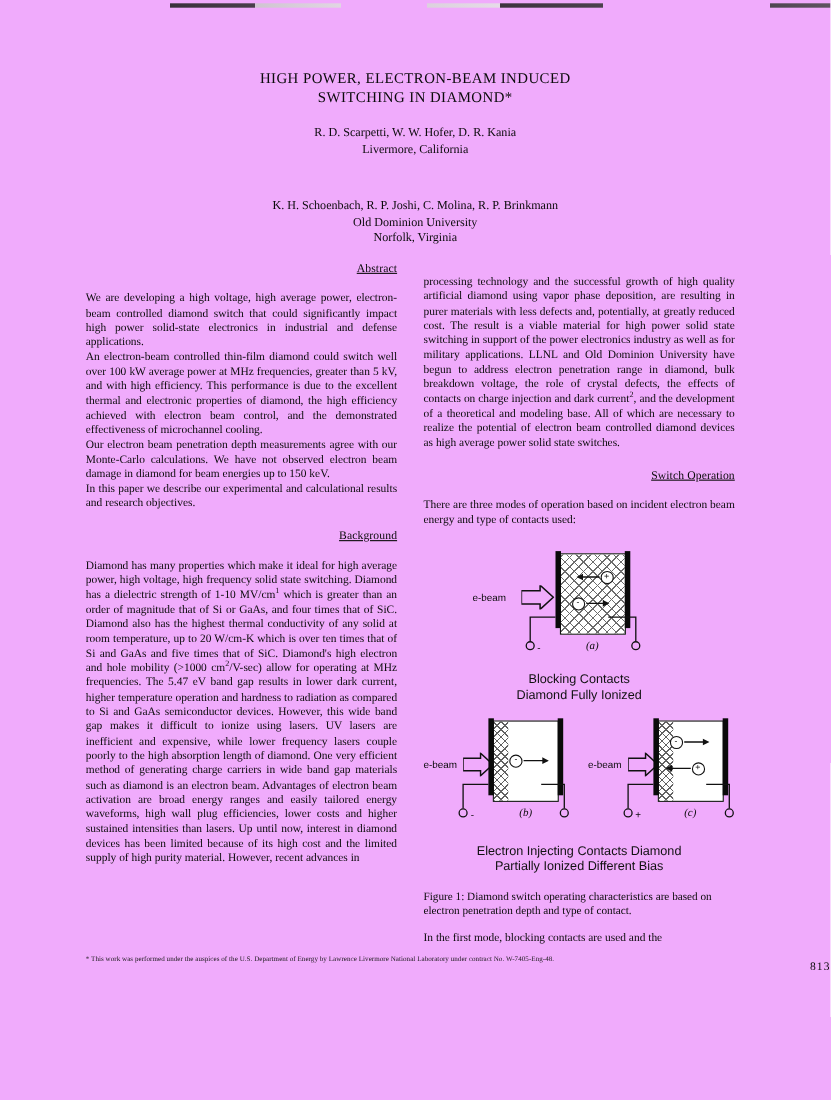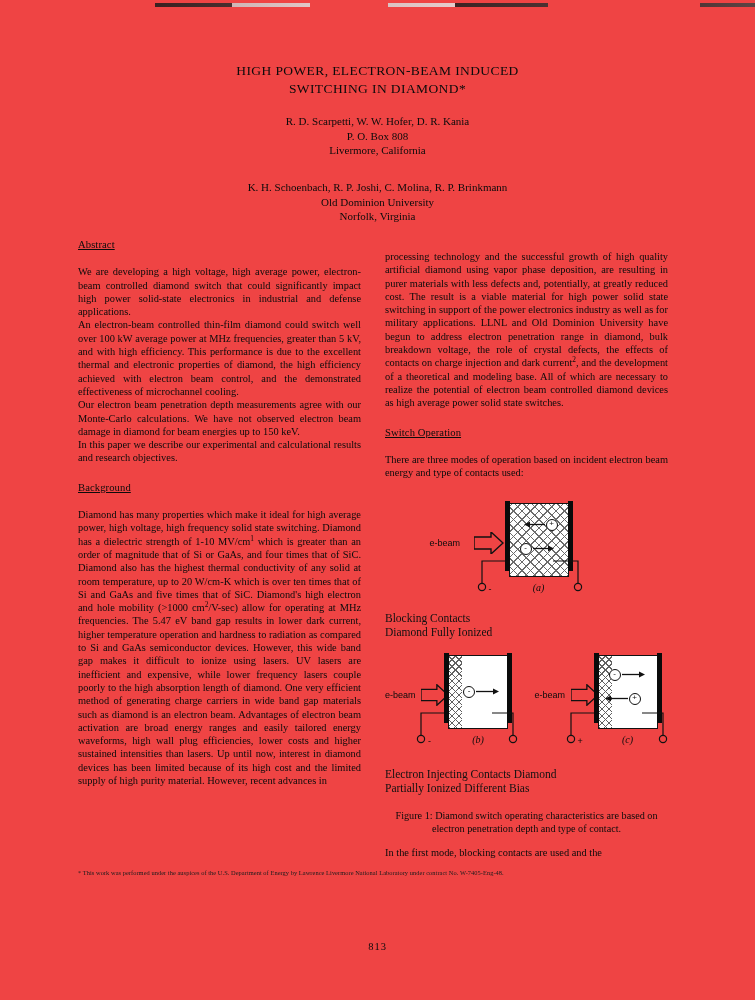--- a/index.html
+++ b/index.html
@@ -11,21 +11,21 @@
     width: 755px;
     height: 1000px;
     position: relative;
     font-family: "Liberation Serif", "DejaVu Serif", serif;
     color: #0b0b0b;
     overflow: hidden;
   }
   .page {
     position: absolute;
     inset: 0;
-    background: #ef4444;
+    background: #f0abfc;
   }
   
   .scan-edge {
     position: absolute;
     top: 3px; left: 0; right: 0;
     height: 4px;
     background:
       linear-gradient(90deg,
         rgba(255,255,255,0) 0px, rgba(255,255,255,0) 155px,
         #1a1a1a 155px, #2b2b2b 232px,
@@ -75,21 +75,21 @@
     text-align: justify;
     text-justify: inter-word;
   }
   .col.left  { left: 78px; }
   .col.right { left: 385px; margin-top: 12px; }
   .sec-head {
     text-decoration: underline;
     font-size: 10.6px;
     margin: 0 0 14px 0;
     display: block;
-    text-align: left;
+    text-align: right;
     letter-spacing: .1px;
   }
   .sec-head.spaced { margin-top: 16px; }
   p.para {
     margin: 0 0 0 0;
     text-align: justify;
   }
   p.gap { margin-top: 11px; }
   sup { font-size: 7.4px; vertical-align: super; line-height: 0; }
   .figure-wrap {
@@ -169,31 +169,31 @@
     font-family: "Liberation Serif", serif;
     font-style: italic;
     font-size: 10px;
     text-align: center;
   }
   .term-sign {
     font-family: "Liberation Sans", sans-serif;
     font-size: 9px;
   }
   .fig-caption-bold {
-    text-align: left;
-    font-family: Liberation Serif, serif;
+    text-align: center;
+    font-family: Liberation Sans, sans-serif;
     font-size: 11.5px;
     line-height: 14px;
     margin-top: 8px;
     color: #111;
   }
   .fig-num-caption {
     font-size: 10.2px;
     line-height: 13px;
-    text-align: center;
+    text-align: left;
     margin-top: 14px;
   }
   .footnote {
     position: absolute;
     left: 78px;
     top: 868px;
     width: 600px;
     font-size: 6.4px;
     line-height: 9px;
     color: #1c1c1c;
@@ -202,42 +202,41 @@
   .footnote-rule {
     position: absolute;
     left: 78px;
     top: 863px;
     width: 0;
     border-top: 0px solid #999;
   }
   .page-num {
     position: absolute;
     left: 0; right: 0;
-    top: 941px;
-    text-align: center;
+    top: 874px;
+    text-align: right;
     font-size: 10.5px;
     letter-spacing: 1px;
   }
 </style>
 </head>
 <body>
 
 <div class="page">
 
   <div class="scan-edge"></div>
   <div class="scan-edge2"></div>
 
   <div class="title-block">
     <div class="title-line">HIGH POWER, ELECTRON-BEAM INDUCED</div>
     <div class="title-line">SWITCHING IN DIAMOND*</div>
   </div>
 
   <div class="authors-block aff1">
     <div>R. D. Scarpetti,  W. W. Hofer,  D. R. Kania</div>
-    <div>P. O. Box 808</div>
     <div>Livermore, California</div>
   </div>
 
   <div class="authors-block aff2">
     <div>K. H. Schoenbach,  R. P. Joshi,  C. Molina,  R. P. Brinkmann</div>
     <div>Old Dominion University</div>
     <div>Norfolk, Virginia</div>
   </div>
 
   <div class="col left">

